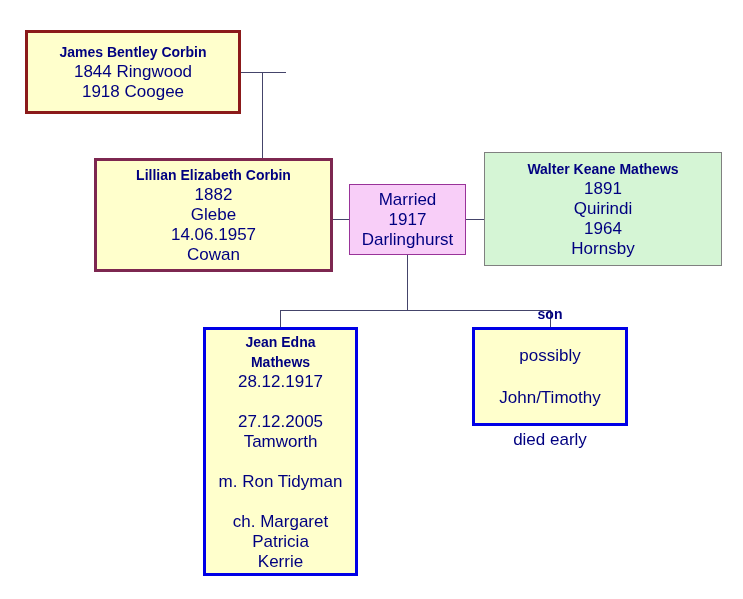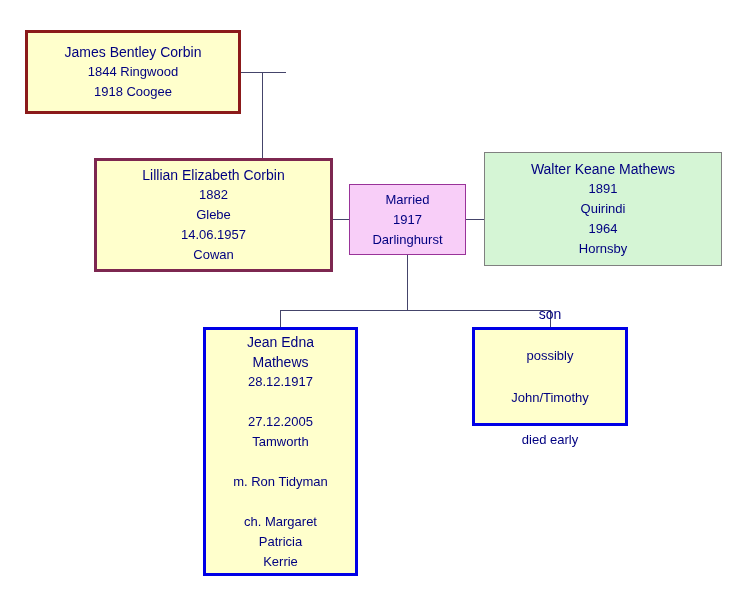--- a/index.html
+++ b/index.html
@@ -12,22 +12,22 @@
     overflow:hidden;
   }
   .box{
     position:absolute;
     box-sizing:border-box;
     display:flex;flex-direction:column;
     justify-content:center;align-items:center;
     text-align:center;
     padding:2px 4px;
   }
-  .box .title{font-weight:normal;font-size:14px;line-height:20px;min-height:20px;}
-  .box .line{font-size:13px;line-height:20px;min-height:20px;}
+  .box .title{font-weight:bold;font-size:14px;line-height:20px;min-height:20px;}
+  .box .line{font-size:17px;line-height:20px;min-height:20px;}
   .bg-yellow{background:var(--box-yellow,#ffffcc);}
   .bg-green{background:var(--box-green,#d5f5d5);}
   .bg-pink{background:var(--box-pink,#f8cef8);}
   .bd-darkred{border:3px solid var(--border-dark-red,#8b1a1a);}
   .bd-plum{border:3px solid var(--border-plum,#7d2750);}
   .bd-blue{border:3px solid var(--border-blue,#0000e6);}
   .bd-purple{border:1px solid var(--border-purple,#993399);}
   .bd-gray{border:1px solid var(--border-gray,#808080);}
   .connector{position:absolute;background:var(--connector,#44446a);}
   .connector.h{height:1px;}

